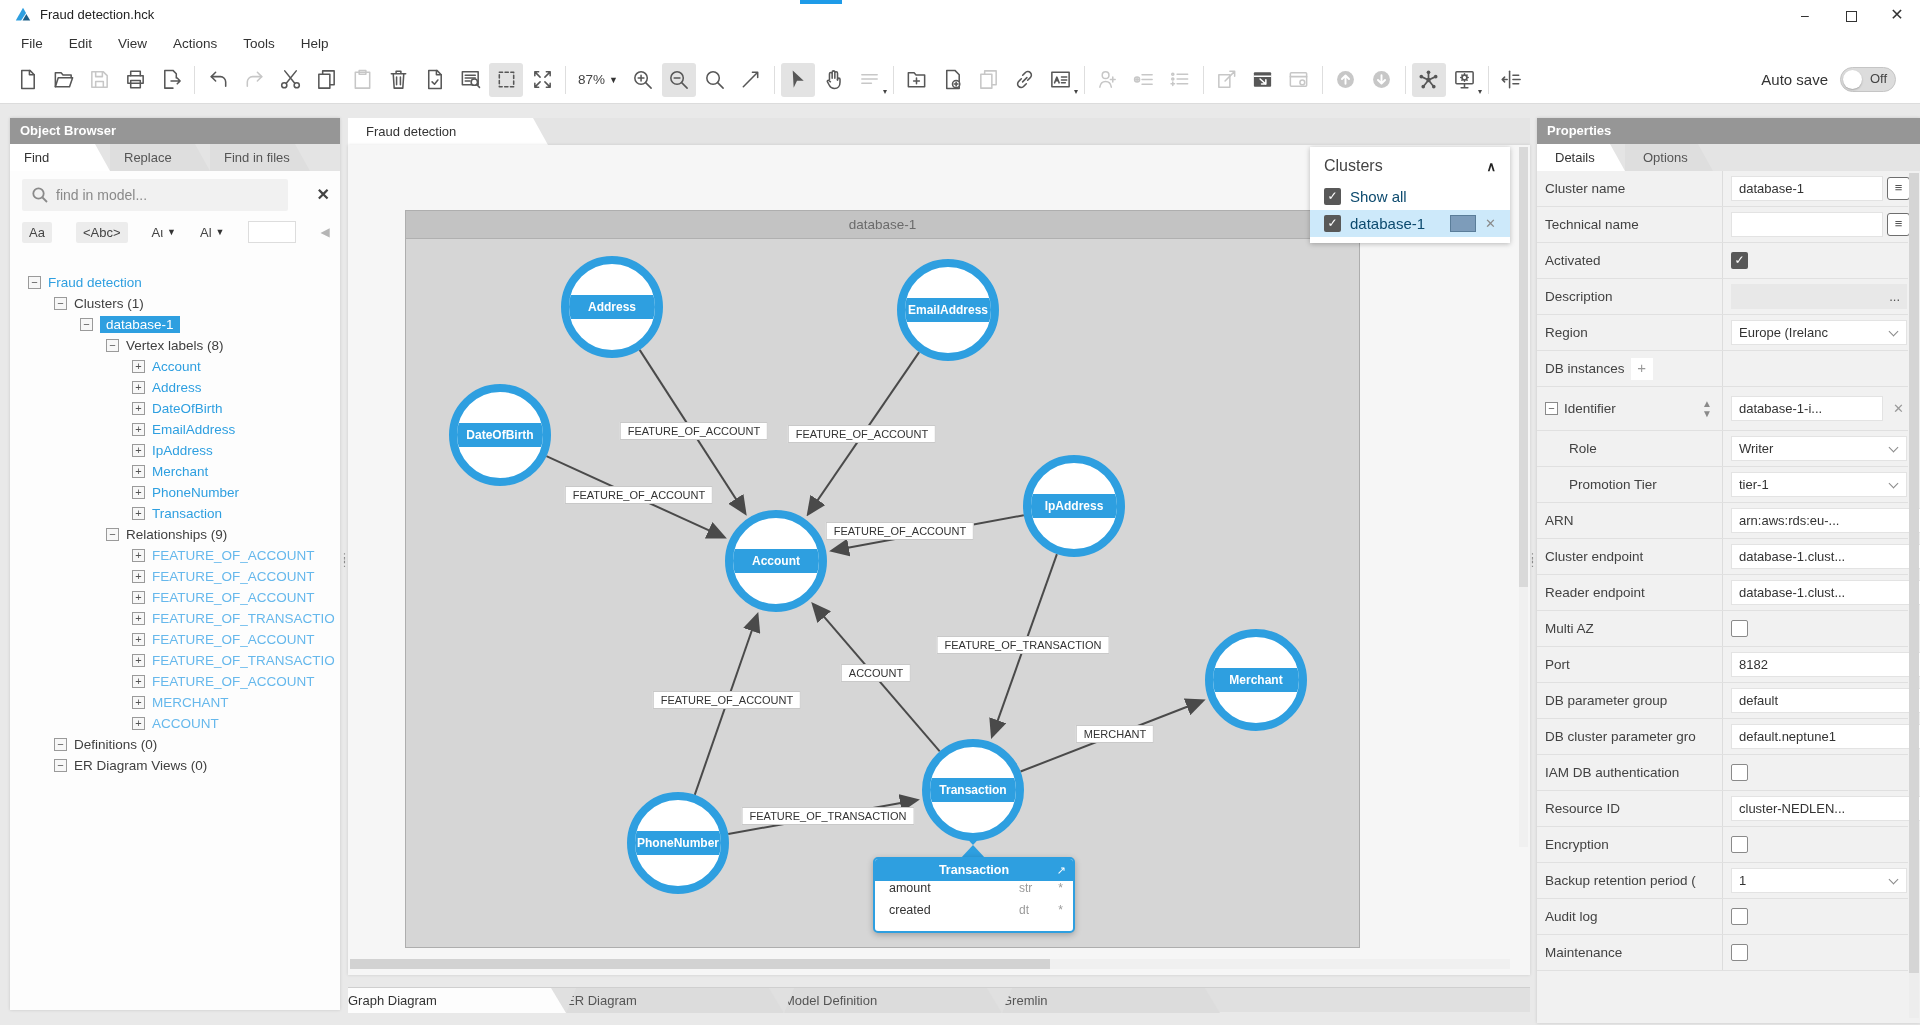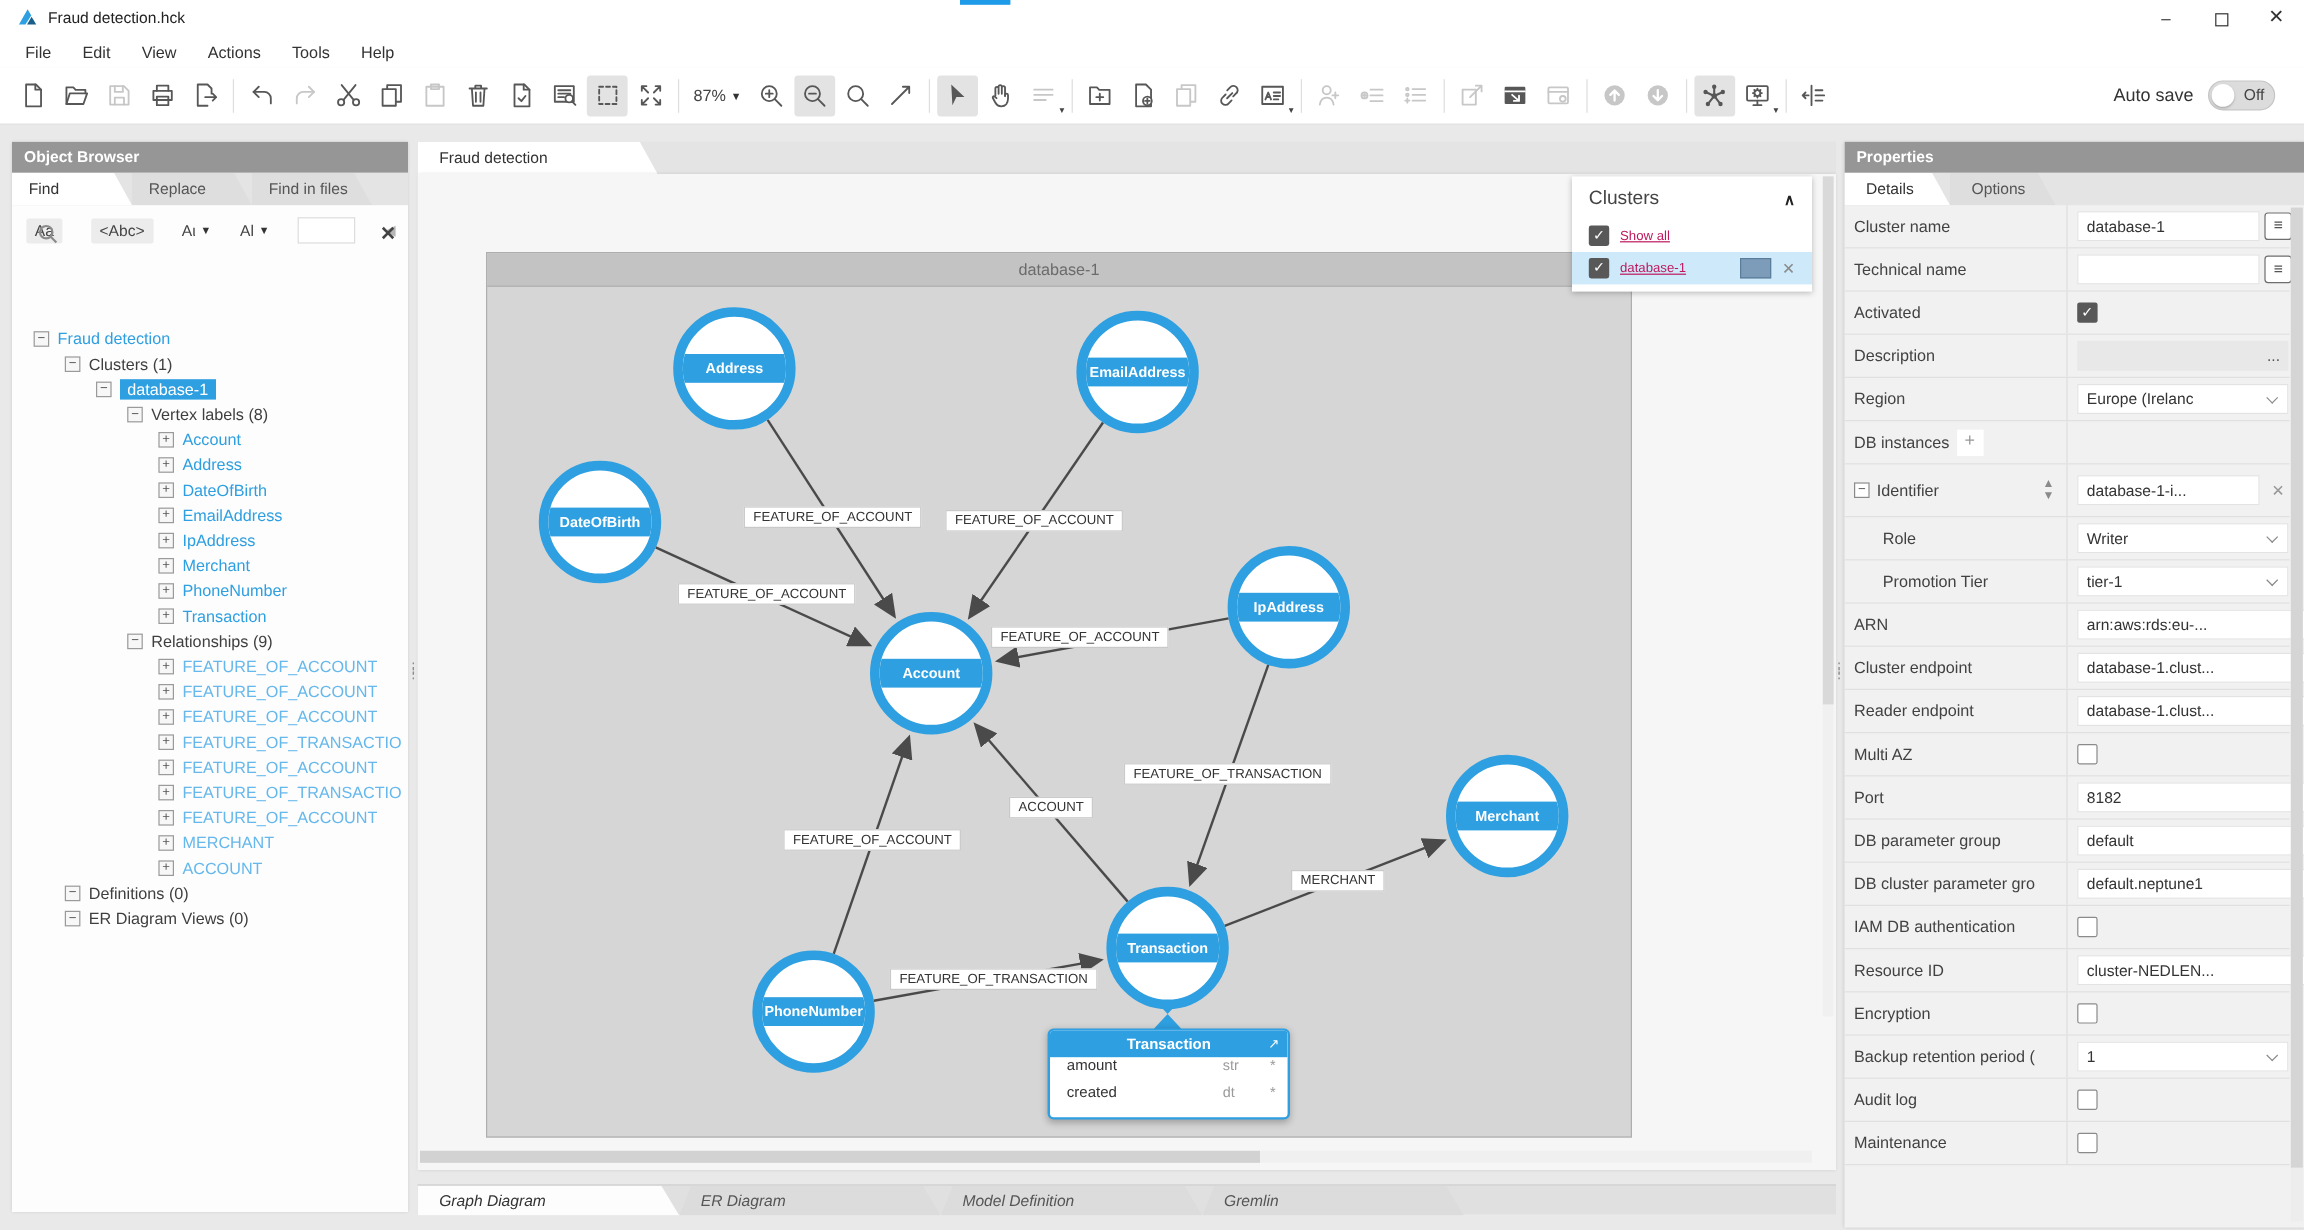--- a/index.html
+++ b/index.html
@@ -95,34 +95,34 @@
   
   #clusters-panel { position:absolute; left:962px; top:2px; width:200px; background:#fff; box-shadow:0 1px 5px rgba(0,0,0,.25); padding:10px 0 6px 0; }
   #clusters-title-row { display:flex; align-items:center; padding:0 14px 8px 14px; }
   #clusters-title { flex:1; font-size:16px; color:#444; }
   #clusters-collapse { font-size:13px; color:#222; font-weight:bold; cursor:pointer; }
   .cl-row { display:flex; align-items:center; gap:9px; padding:5px 14px; }
   .cl-row.hl { background:#cde9fa; }
   .cb { width:17px; height:17px; border-radius:2px; flex:none; display:inline-block; text-align:center; line-height:17px; cursor:pointer; }
   .cb.on { background:#585858; color:#fff; font-size:12px; }
   .cb.off { background:#fff; border:1.5px solid #8a8a8a; }
-  .cl-label { flex:1; font-size:11px; color:#be185d;text-decoration:underline; }
+  .cl-label { flex:1; font-size:15px; color:#0c4a6e; }
   .cl-swatch { width:26px; height:17px; background:#7d9cba; border:1px solid #5a7d99; cursor:pointer; }
   .cl-x { color:#8a8a8a; font-size:13px; cursor:pointer; }
 
   
   #canvas-vscroll { position:absolute; right:2px; top:2px; width:9px; height:700px; background:#f0f0f0; }
   #canvas-vscroll div { width:9px; height:440px; background:#d9d9d9; }
   #canvas-hscroll { position:absolute; left:2px; bottom:6px; width:1160px; height:10px; background:#f0f0f0; }
   #canvas-hscroll div { width:700px; height:10px; background:#d2d2d2; }
 
   
   #bottom-tabs { position:absolute; left:0; top:869px; width:1182px; height:25px; display:flex; background:#e0e0e0; border-top:1px solid #cfcfcf; }
-  .btab { width:218px; height:25px; line-height:25px; font-size:13px; color:#555; background:#dcdcdc; padding-left:18px; cursor:pointer;
-          clip-path:polygon(10px 0, calc(100% - 15px) 0, 100% 100%, 0 100%);font-style:italic; }
+  .btab { width:218px; height:25px; line-height:25px; font-size:13px; color:#555; background:#dcdcdc; cursor:pointer;
+          clip-path:polygon(10px 0, calc(100% - 15px) 0, 100% 100%, 0 100%); }
   .btab:first-child { clip-path:polygon(0 0, calc(100% - 15px) 0, 100% 100%, 0 100%); }
   .btab.active { background:#fdfdfd; color:#333; }
 
   
   #properties { position:absolute; left:1537px; top:118px; width:383px; height:905px; background:#f1f1f1; box-shadow:0 0 3px rgba(0,0,0,.15); overflow:hidden; }
   #prop-tabs .tab { min-width:88px; }
   #prop-rows { position:absolute; left:0; top:53px; width:371px; bottom:0; }
   .prow { display:flex; border-bottom:1px solid #e0e0e0; height:36px; align-items:center; }
   .prow.tall { height:44px; }
   .plabel { width:185px; flex:none; padding-left:8px; font-size:13.5px; color:#424242; white-space:nowrap; overflow:hidden; display:flex; align-items:center; gap:6px; height:100%; }
@@ -441,20 +441,21 @@
   <div class="tabstrip" id="ob-tabs">
       <div class="tab active">Find</div>
       <div class="tab">Replace</div>
       <div class="tab">Find in files</div>
     </div>
   <div id="ob-search-row">
     <svg id="ob-search-icon" viewBox="0 0 18 18">
       <circle cx="7.5" cy="7.5" r="5.2" fill="none" stroke="#8a8a8a" stroke-width="1.8"></circle>
         <path d="M11.5 11.5L16 16" stroke="#8a8a8a" stroke-width="1.8"></path>
     </svg>
+    <input id="ob-search" placeholder="find in model..." style="">
     <span id="ob-search-clear">✕</span>
   </div>
   <div id="ob-options">
     <span class="ob-chip">Aa</span>
     <span class="ob-chip">&lt;Abc&gt;</span>
     <span class="ob-dd">
         <span>Aι</span>
         <i>▼</i>
       </span>
     <span class="ob-dd">

